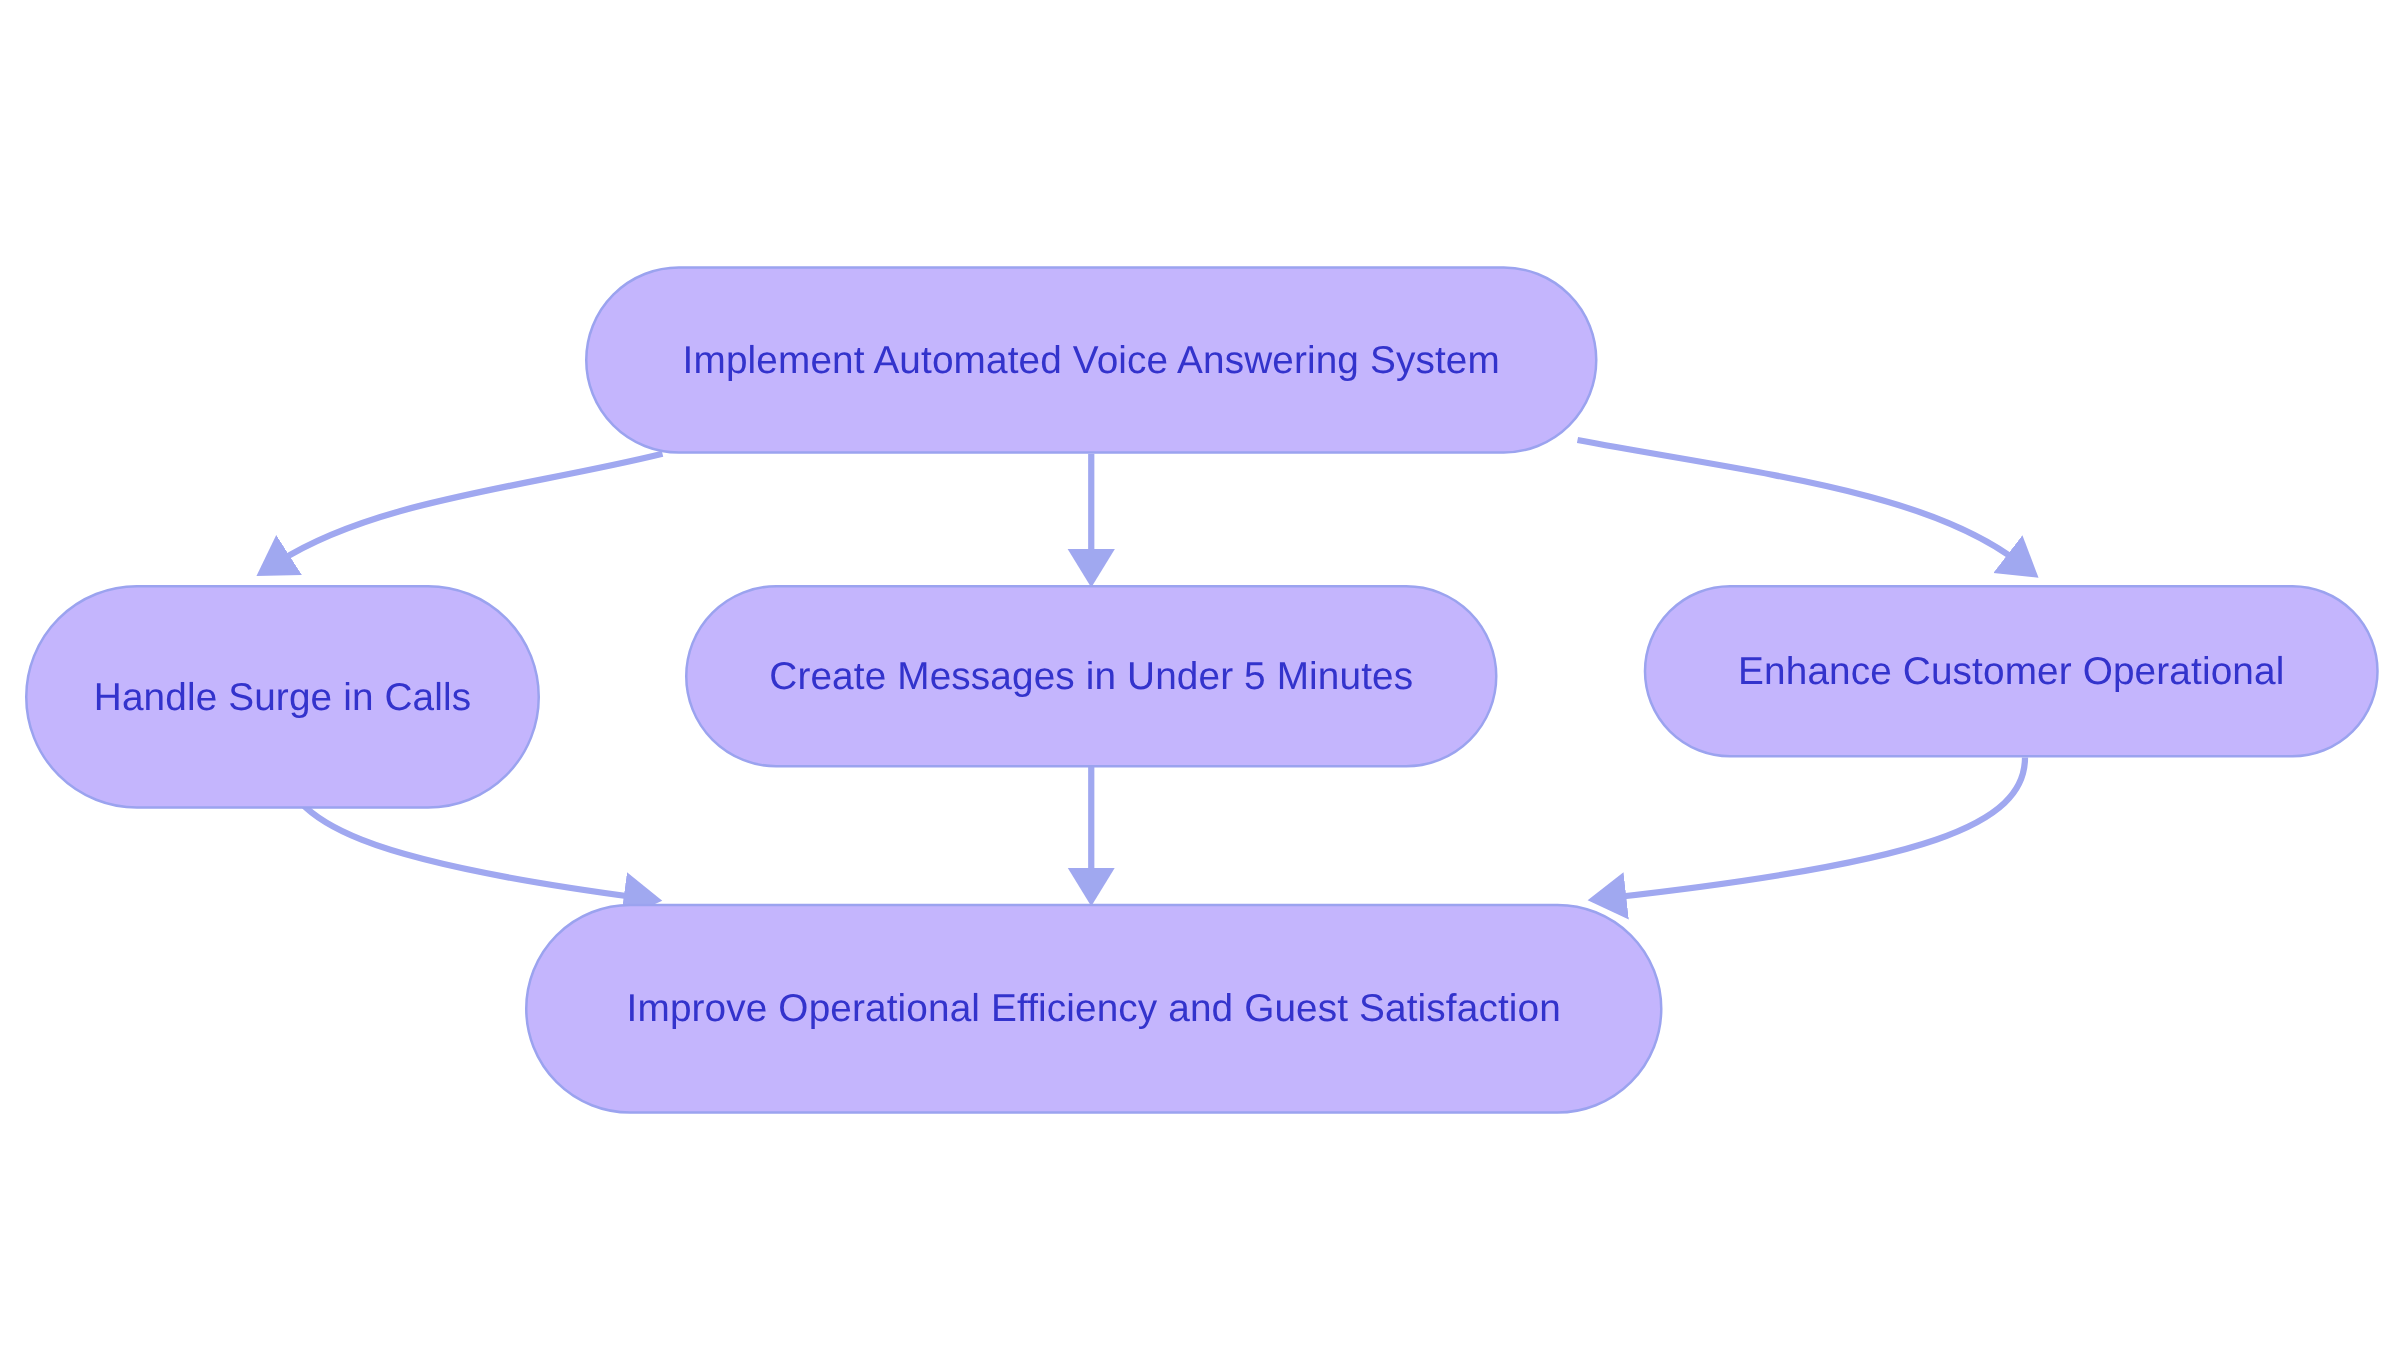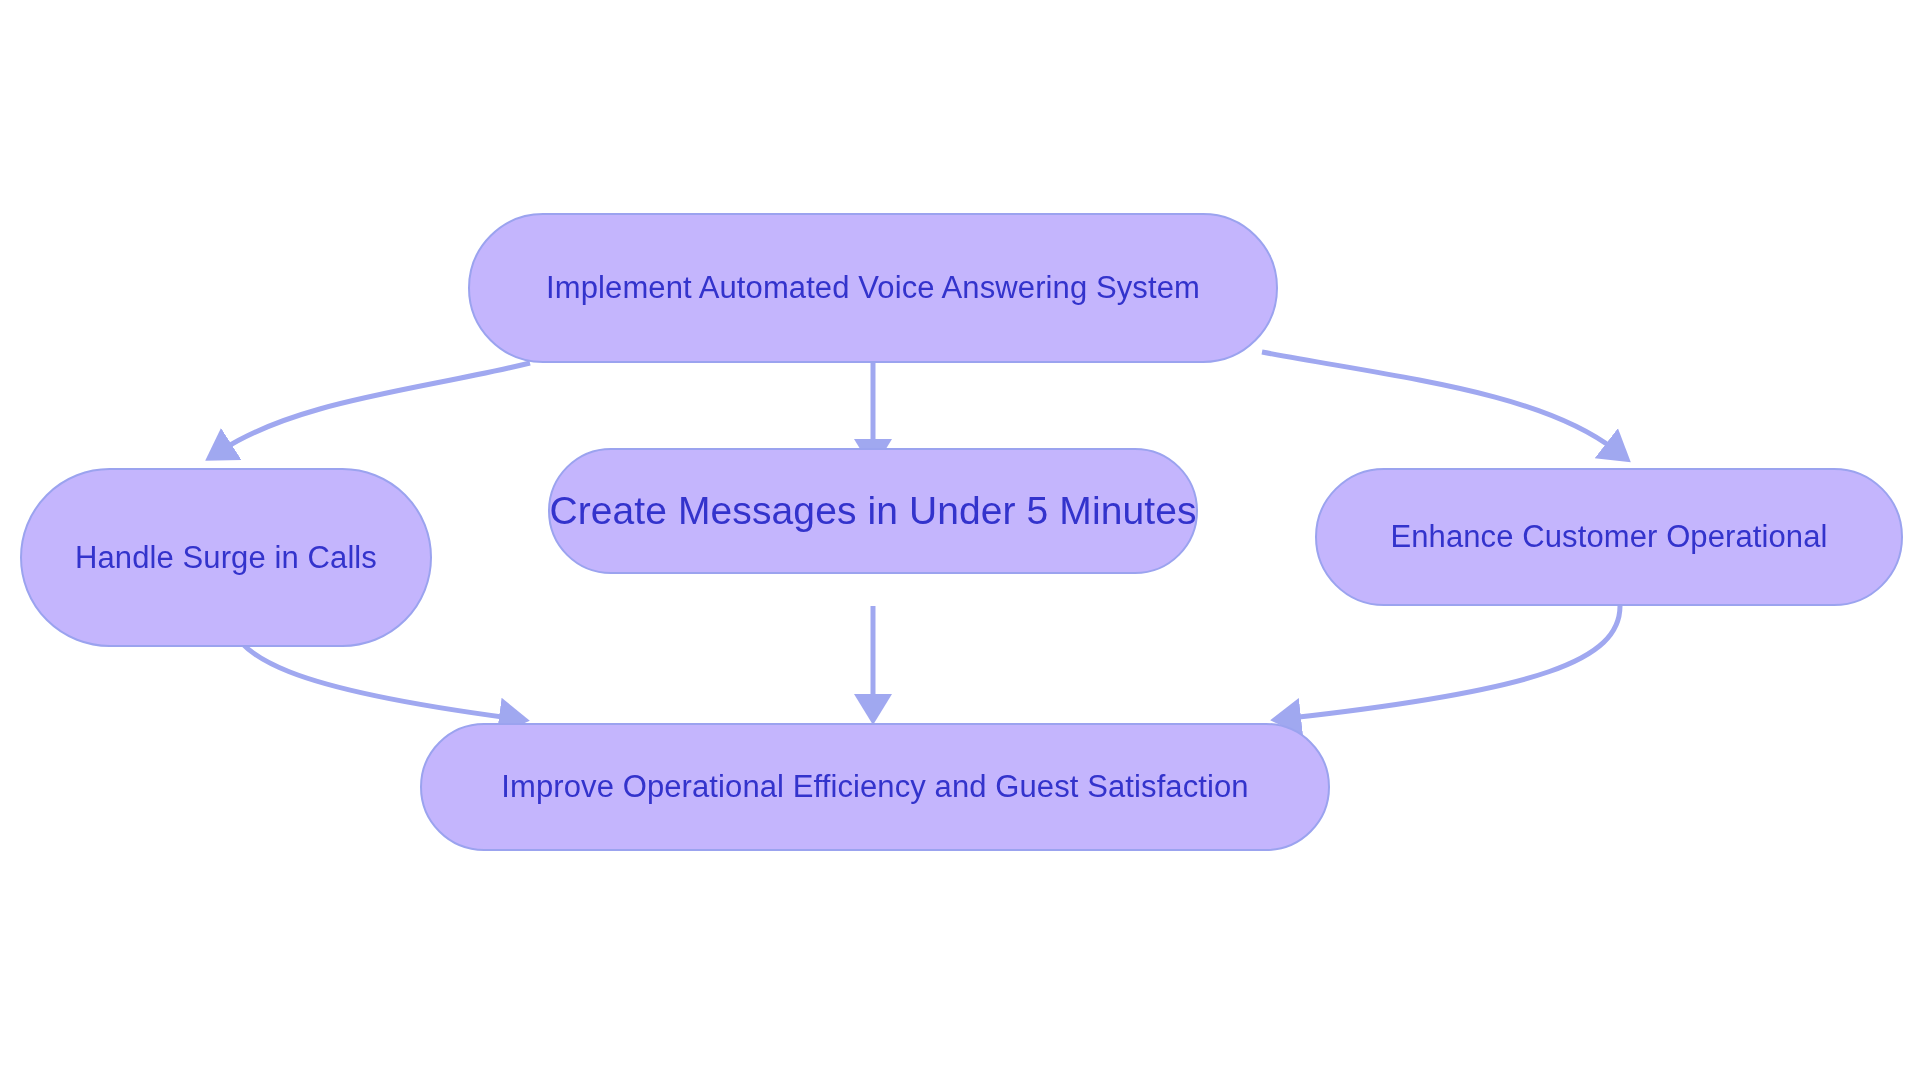--- a/index.html
+++ b/index.html
@@ -47,29 +47,29 @@
   
   #node-root {
     left: 468px;  top: 213px;  width: 810px;  height: 150px;
     font-size: 31px;
   }
   #node-surge {
     left: 20px;   top: 468px;  width: 412px;  height: 179px;
     font-size: 31px;
   }
   #node-messages {
-    left: 548px;  top: 448px;  width: 650px;  height: 126px;
-    font-size: 39px;
+    left: 548px;  top: 468px;  width: 650px;  height: 146px;
+    font-size: 31px;
   }
   #node-engagement {
     left: 1315px; top: 468px;  width: 588px;  height: 138px;
     font-size: 31px;
   }
   #node-outcome {
-    left: 420px;  top: 723px;  width: 910px;  height: 128px;
+    left: 420px;  top: 723px;  width: 910px;  height: 168px;
     font-size: 31px;
   }
 </style>
 </head>
 <body>
 
 <div id="canvas">
 
   <svg id="edge-layer" viewBox="0 0 1920 1083">
     <defs>

